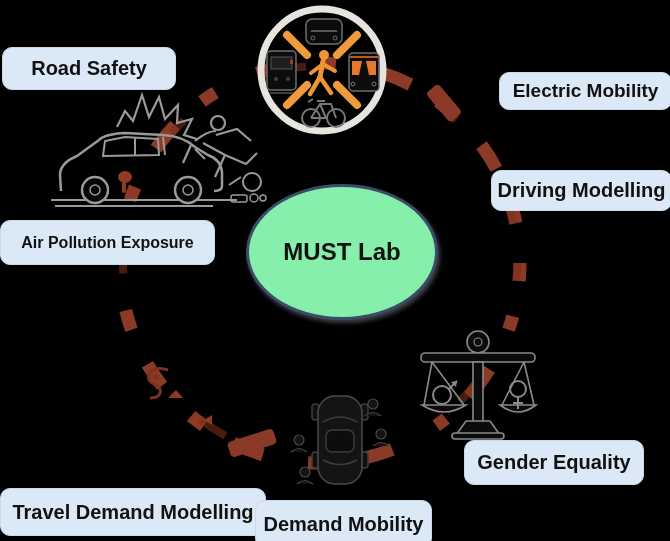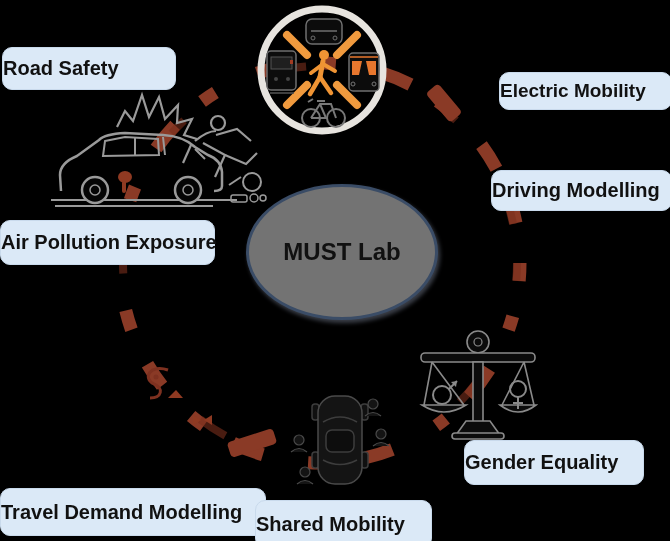--- a/index.html
+++ b/index.html
@@ -7,28 +7,28 @@
     position:relative; width:670px; height:541px; overflow:hidden;
     background:#000000;
     font-family:"Liberation Sans", sans-serif;
   }
   .abs { position:absolute; }
   .topic {
     position:absolute;
     background:#dbe9f7;
     border:1px solid #c9daec;
     border-radius:10px;
-    display:flex; align-items:center; justify-content:flex-start;
+    display:flex; align-items:center; justify-content:center;
     font-weight:bold; color:#111111;
     white-space:nowrap;
   }
   #center-ellipse {
     position:absolute;
     left:246px; top:184px; width:186px; height:130px;
-    background:#737373;
+    background:#86efac;
     border:3px solid #3a4c66;
     border-radius:50%;
     box-shadow:2px 3px 4px rgba(130,140,160,0.45);
     display:flex; align-items:center; justify-content:center;
     font-weight:bold; font-size:24px; color:#111111;
   }
   svg { display:block; }
 </style>
 </head>
 <body>
@@ -183,29 +183,29 @@
   </div>
 
   <div class="topic" style="left:499px;top:72px;width:171px;height:36px;font-size:19px">
     <span>Electric Mobility</span>
   </div>
 
   <div class="topic" style="left:491px;top:170px;width:179px;height:39px;font-size:20px">
     <span>Driving Modelling</span>
   </div>
 
-  <div class="topic" style="left:0px;top:220px;width:213px;height:43px;font-size:20px">
+  <div class="topic" style="left:0px;top:220px;width:213px;height:43px;font-size:16px">
     <span>Air Pollution Exposure</span>
   </div>
 
   <div class="topic" style="left:464px;top:440px;width:178px;height:43px;font-size:20px">
     <span>Gender Equality</span>
   </div>
 
   <div class="topic" style="left:0px;top:488px;width:264px;height:46px;font-size:20px">
     <span>Travel Demand Modelling</span>
   </div>
 
   <div class="topic" style="left:255px;top:500px;width:175px;height:46px;font-size:20px">
-    <span>Shared Mobility</span>
+    <span>Demand Mobility</span>
   </div>
 
 </div>
 
 </body></html>

